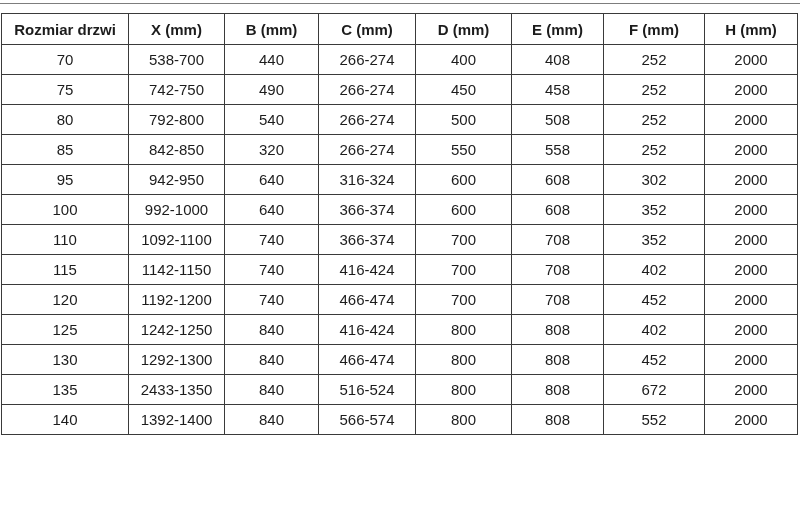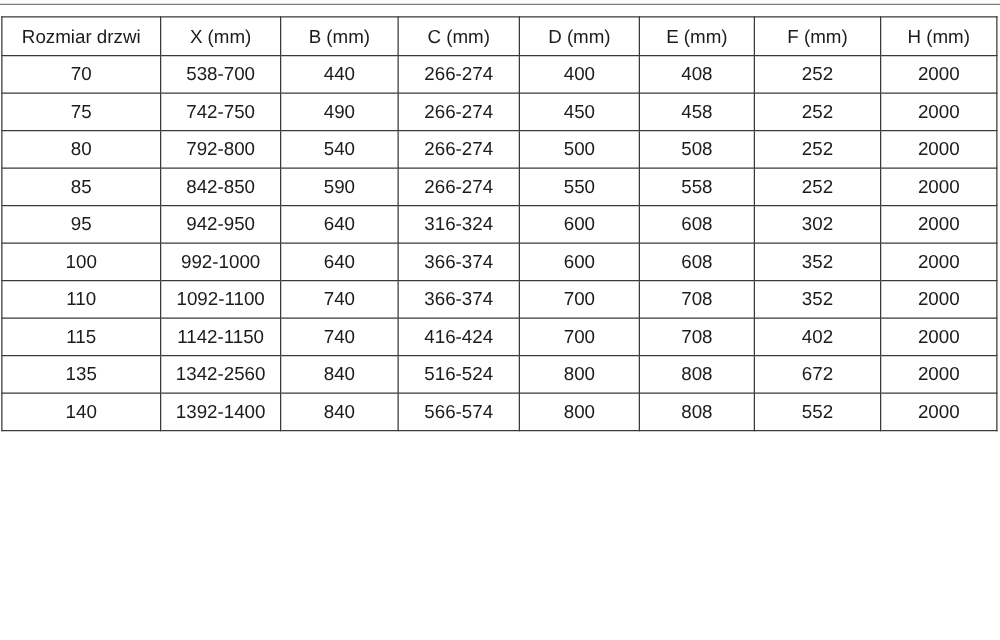--- a/index.html
+++ b/index.html
@@ -44,21 +44,21 @@
     text-align: center;
     vertical-align: middle;
     color: #1c1c1c;
     padding: 0 2px;
     overflow: hidden;
     white-space: nowrap;
   }
   table.spec th {
     height: 30px;
     font-size: 15px;
-    font-weight: normal;
+    font-weight: bold;
   }
   table.spec td {
     height: 29px;
     font-size: 15px;
     font-weight: normal;
   }
 </style>
 </head>
 <body>
 
@@ -114,21 +114,21 @@
         <td>540</td>
         <td>266-274</td>
         <td>500</td>
         <td>508</td>
         <td>252</td>
         <td>2000</td>
       </tr>
       <tr>
         <td>85</td>
         <td>842-850</td>
-        <td>590</td>
+        <td>320</td>
         <td>266-274</td>
         <td>550</td>
         <td>558</td>
         <td>252</td>
         <td>2000</td>
       </tr>
       <tr>
         <td>95</td>
         <td>942-950</td>
         <td>640</td>
@@ -162,22 +162,52 @@
         <td>115</td>
         <td>1142-1150</td>
         <td>740</td>
         <td>416-424</td>
         <td>700</td>
         <td>708</td>
         <td>402</td>
         <td>2000</td>
       </tr>
       <tr>
+        <td>120</td>
+        <td>1192-1200</td>
+        <td>740</td>
+        <td>466-474</td>
+        <td>700</td>
+        <td>708</td>
+        <td>452</td>
+        <td>2000</td>
+      </tr>
+      <tr>
+        <td>125</td>
+        <td>1242-1250</td>
+        <td>840</td>
+        <td>416-424</td>
+        <td>800</td>
+        <td>808</td>
+        <td>402</td>
+        <td>2000</td>
+      </tr>
+      <tr>
+        <td>130</td>
+        <td>1292-1300</td>
+        <td>840</td>
+        <td>466-474</td>
+        <td>800</td>
+        <td>808</td>
+        <td>452</td>
+        <td>2000</td>
+      </tr>
+      <tr>
         <td>135</td>
-        <td>1342-2560</td>
+        <td>2433-1350</td>
         <td>840</td>
         <td>516-524</td>
         <td>800</td>
         <td>808</td>
         <td>672</td>
         <td>2000</td>
       </tr>
       <tr>
         <td>140</td>
         <td>1392-1400</td>

